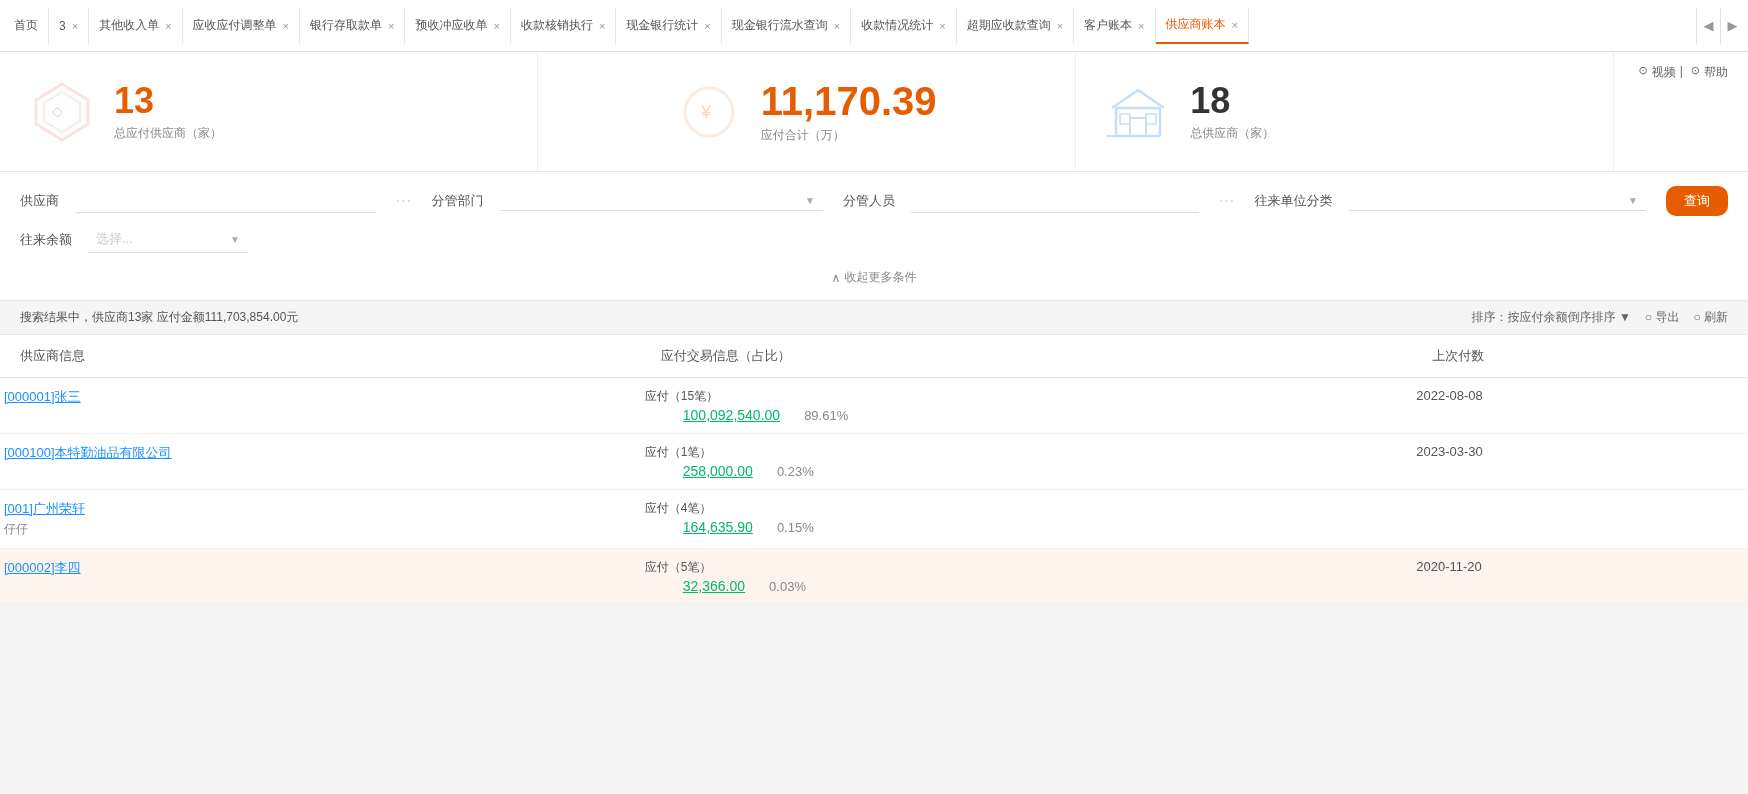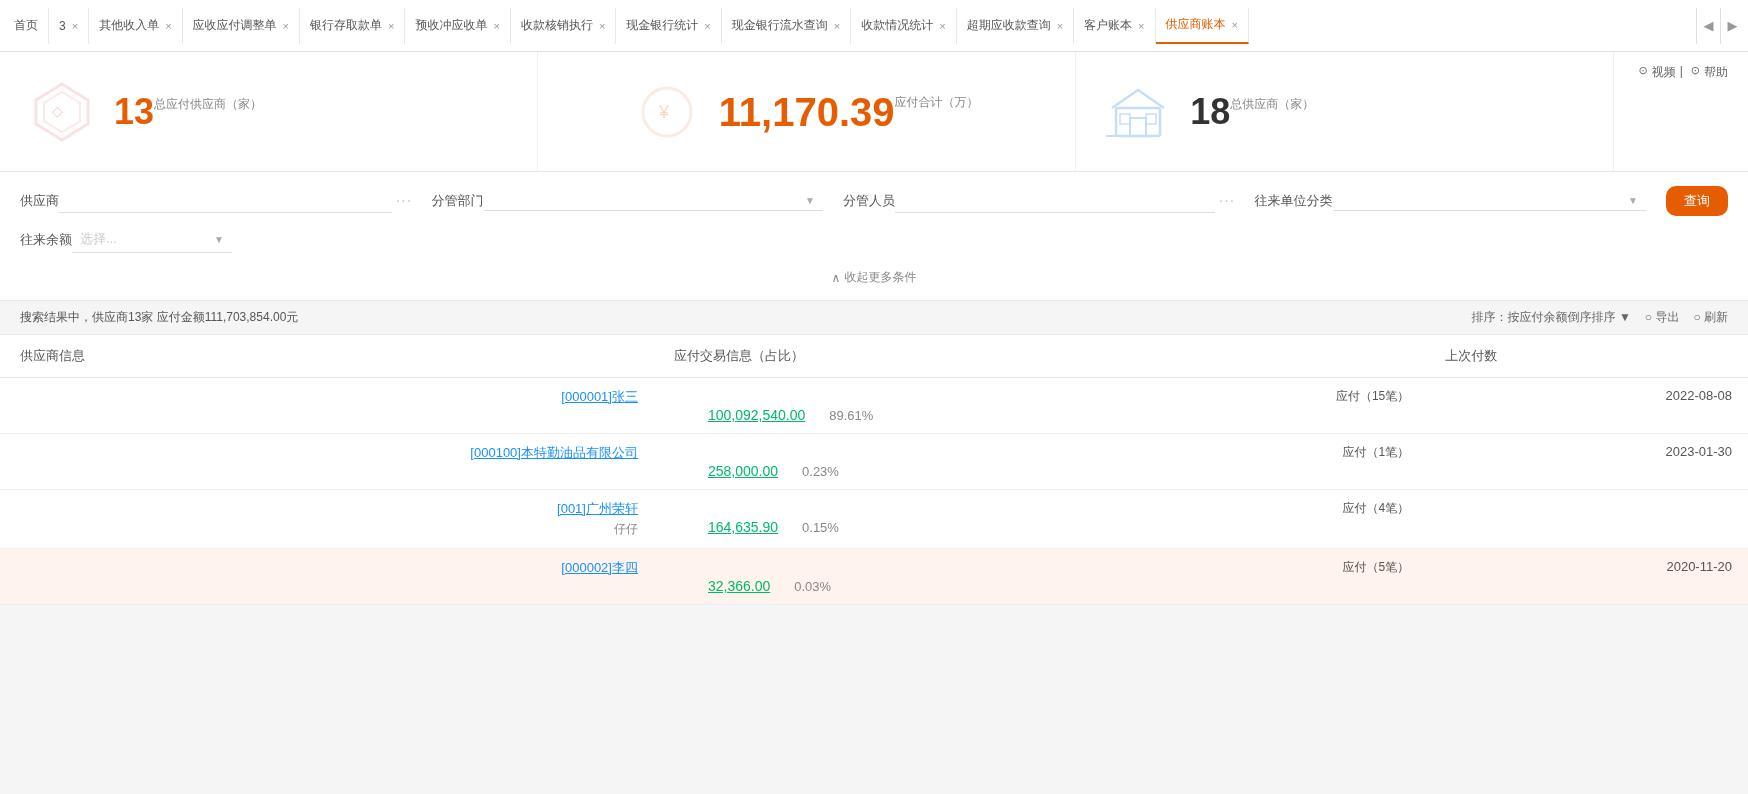--- a/index.html
+++ b/index.html
@@ -48,21 +48,21 @@
       border-right: 1px solid #f0f0f0;
       position: relative;
     }
     .stat-icon {
       width: 64px;
       height: 64px;
       margin-right: 20px;
       opacity: 0.6;
       flex-shrink: 0;
     }
-    .stat-info { display: flex; flex-direction: row; }
+    .stat-info { display: flex; flex-direction: column; }
     .stat-value { font-size: 36px; font-weight: bold; color: #e65c00; line-height: 1.1; }
     .stat-label { font-size: 12px; color: #888; margin-top: 4px; }
     .stat-card-mid { justify-content: center; }
     .stat-card-mid .stat-value { font-size: 40px; }
     .top-right-links {
       display: flex;
       align-items: flex-start;
       padding: 12px 20px;
       font-size: 12px;
       color: #666;
@@ -79,21 +79,21 @@
     }
     .filter-row {
       display: flex;
       align-items: center;
       margin-bottom: 10px;
       gap: 20px;
     }
     .filter-item {
       display: flex;
       align-items: center;
-      gap: 0;
+      gap: 16px;
       flex: 1;
     }
     .filter-label { font-size: 13px; color: #555; white-space: nowrap; flex-shrink: 0; }
     .filter-input {
       flex: 1;
       border: none;
       border-bottom: 1px solid #ddd;
       padding: 4px 8px;
       font-size: 13px;
       color: #333;
@@ -164,21 +164,21 @@
     thead th {
       padding: 12px 20px;
       text-align: left;
       font-weight: 500;
       color: #555;
       font-size: 13px;
       border-bottom: 1px solid #e8e8e8;
     }
     tbody tr { border-bottom: 1px solid #f0f0f0; }
     tbody tr.highlighted { background: #fff3ed; }
-    tbody td { padding: 10px 16px; vertical-align: top; font-size: 13px; text-align: right; }
+    tbody td { padding: 10px 4px; vertical-align: top; font-size: 13px; }
     .supplier-link { color: #1890ff; text-decoration: underline; cursor: pointer; font-size: 13px; }
     .supplier-sub { color: #888; font-size: 12px; margin-top: 3px; }
     .payable-count { color: #555; font-size: 12px; margin-bottom: 2px; }
     .payable-amount { color: #00b96b; font-size: 14px; text-decoration: underline; cursor: pointer; }
     .payable-pct { color: #888; font-size: 13px; margin-left: 16px; }
     .payable-row { display: flex; align-items: baseline; gap: 8px; margin-left: 38px; }
     .last-pay { color: #555; font-size: 13px; }
   </style>
 </head>
 <body>
@@ -398,21 +398,21 @@
         </tr>
         <tr>
           <td><a class="supplier-link">[000100]本特勤油品有限公司</a></td>
           <td>
             <div class="payable-count">应付（1笔）</div>
             <div class="payable-row">
               <a class="payable-amount">258,000.00</a>
               <span class="payable-pct">0.23%</span>
             </div>
           </td>
-          <td class="last-pay">2023-01-30</td>
+          <td class="last-pay">2023-03-30</td>
         </tr>
         <tr>
           <td><a class="supplier-link">[001]广州荣轩</a><div class="supplier-sub">仔仔</div></td>
           <td>
             <div class="payable-count">应付（4笔）</div>
             <div class="payable-row">
               <a class="payable-amount">164,635.90</a>
               <span class="payable-pct">0.15%</span>
             </div>
           </td>

